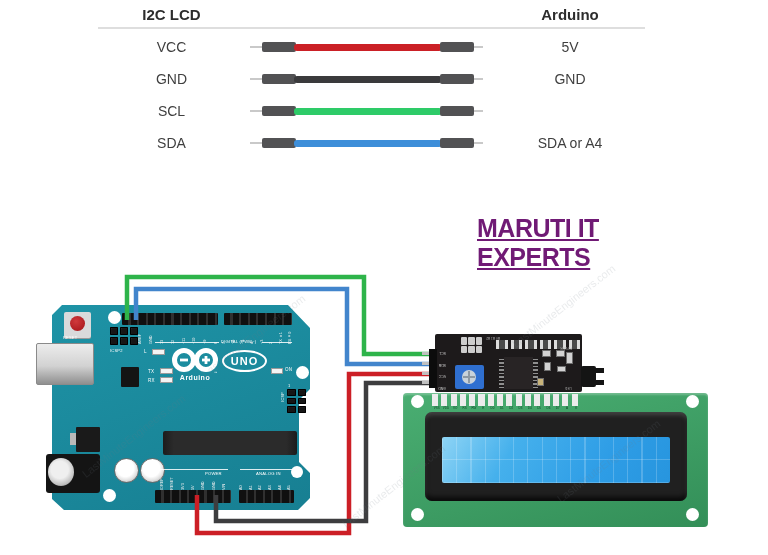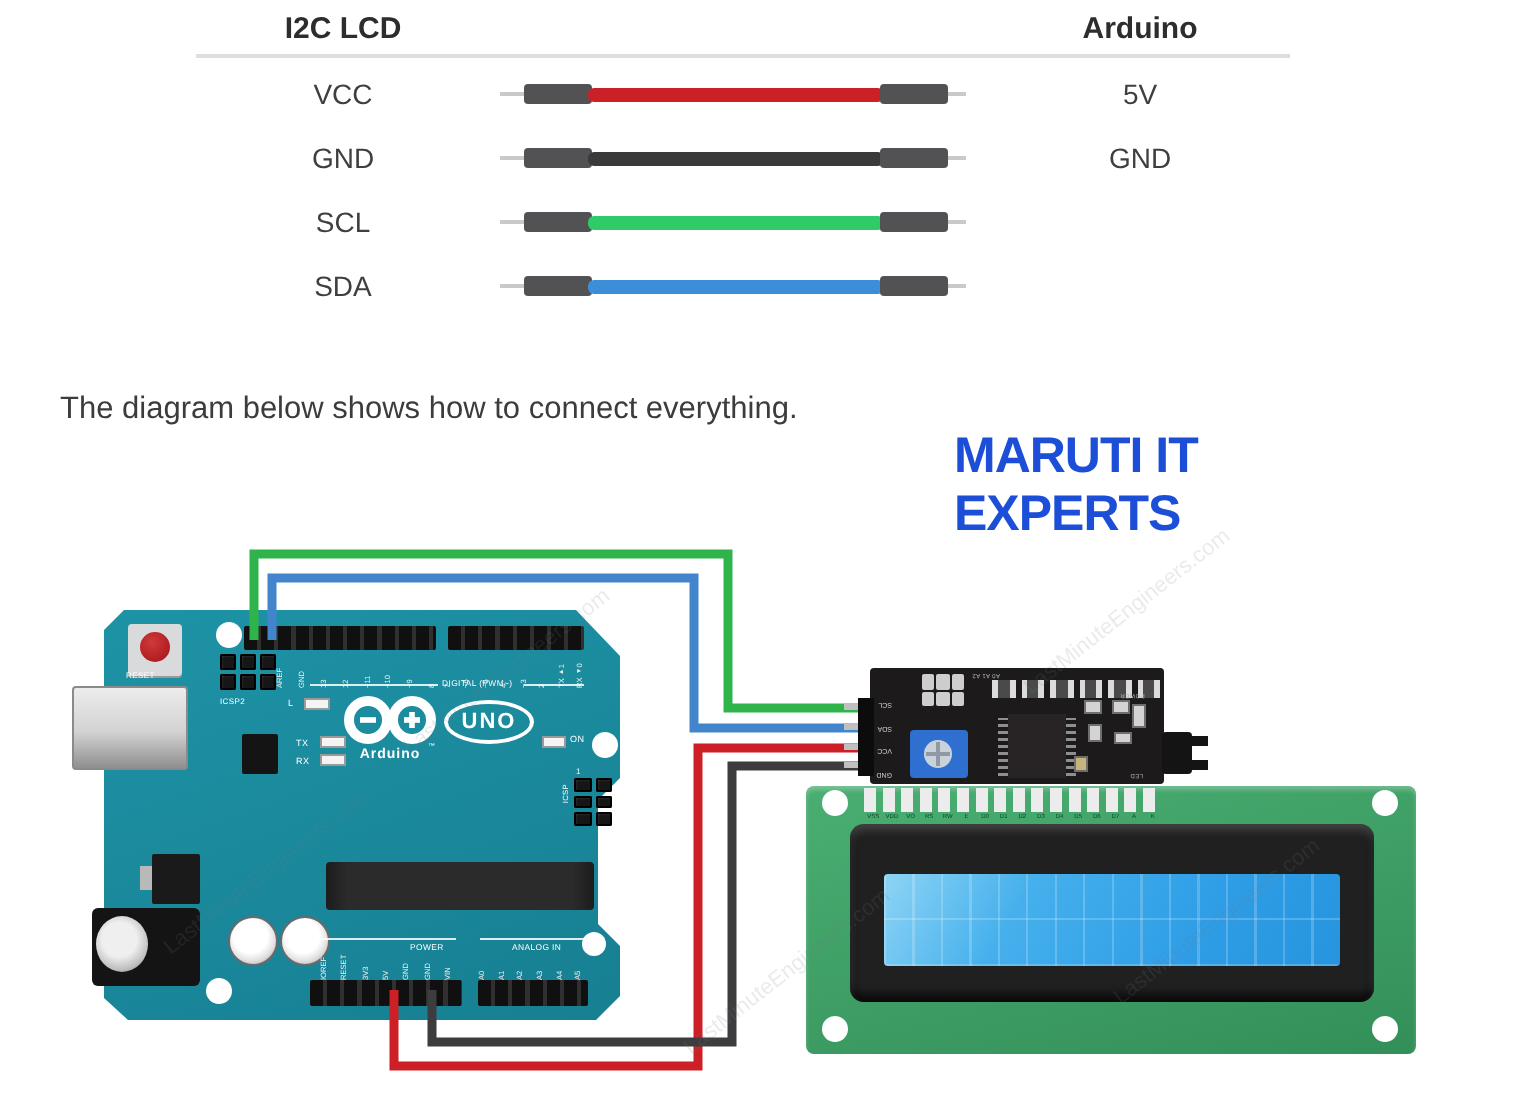--- a/index.html
+++ b/index.html
@@ -106,25 +106,25 @@
       <div class="wconn wconn-l"></div>
       <div class="wmid" style="background-color: rgb(46, 203, 104);"></div>
       <div class="wconn wconn-r"></div>
     </div>
     <div class="trow" style="top:131px">
       <div class="tcell-l">SDA</div>
       <div class="wlead"></div>
       <div class="wconn wconn-l"></div>
       <div class="wmid" style="background-color: rgb(61, 142, 217);"></div>
       <div class="wconn wconn-r"></div>
+      <div class="tcell-r">SDA or A4</div>
     </div>
   </div>
 
-  <div class="caption">The diagram below shows how to connect everything.</div>
-  <div class="brand" style="color: #1d4ed8;">MARUTI IT EXPERTS</div>
+  <div class="brand" style="color: #701a75; text-decoration: underline;">MARUTI IT EXPERTS</div>
 
   <div>
 
     <div class="wm" style="left:70px;top:430px">LastMinuteEngineers.com</div>
     <div class="wm" style="left:190px;top:330px">LastMinuteEngineers.com</div>
     <div class="wm" style="left:330px;top:480px">LastMinuteEngineers.com</div>
     <div class="wm" style="left:500px;top:300px">LastMinuteEngineers.com</div>
     <div class="wm" style="left:545px;top:455px">LastMinuteEngineers.com</div>
 
     <div class="board"></div>

